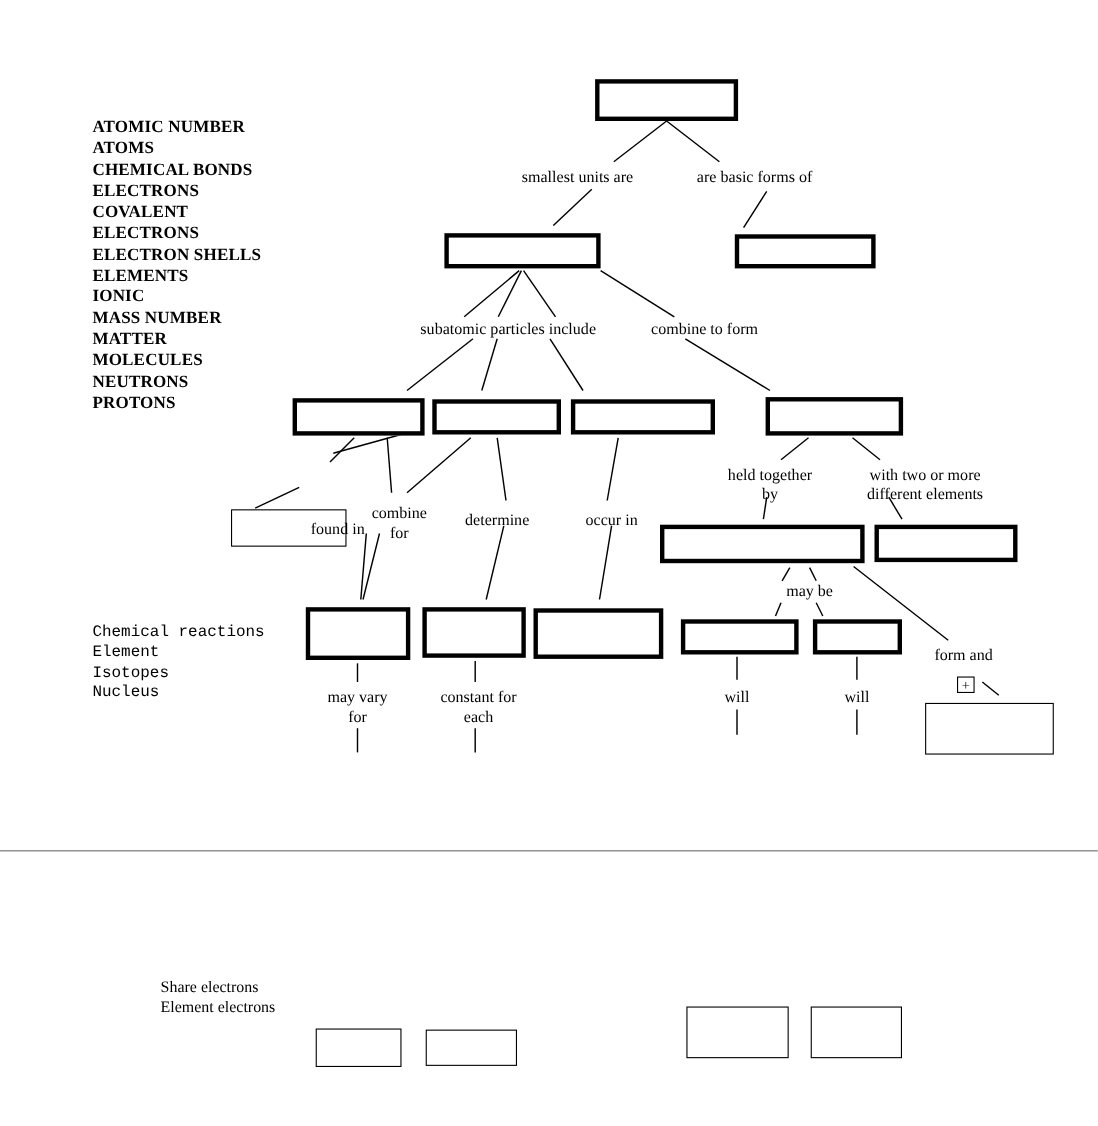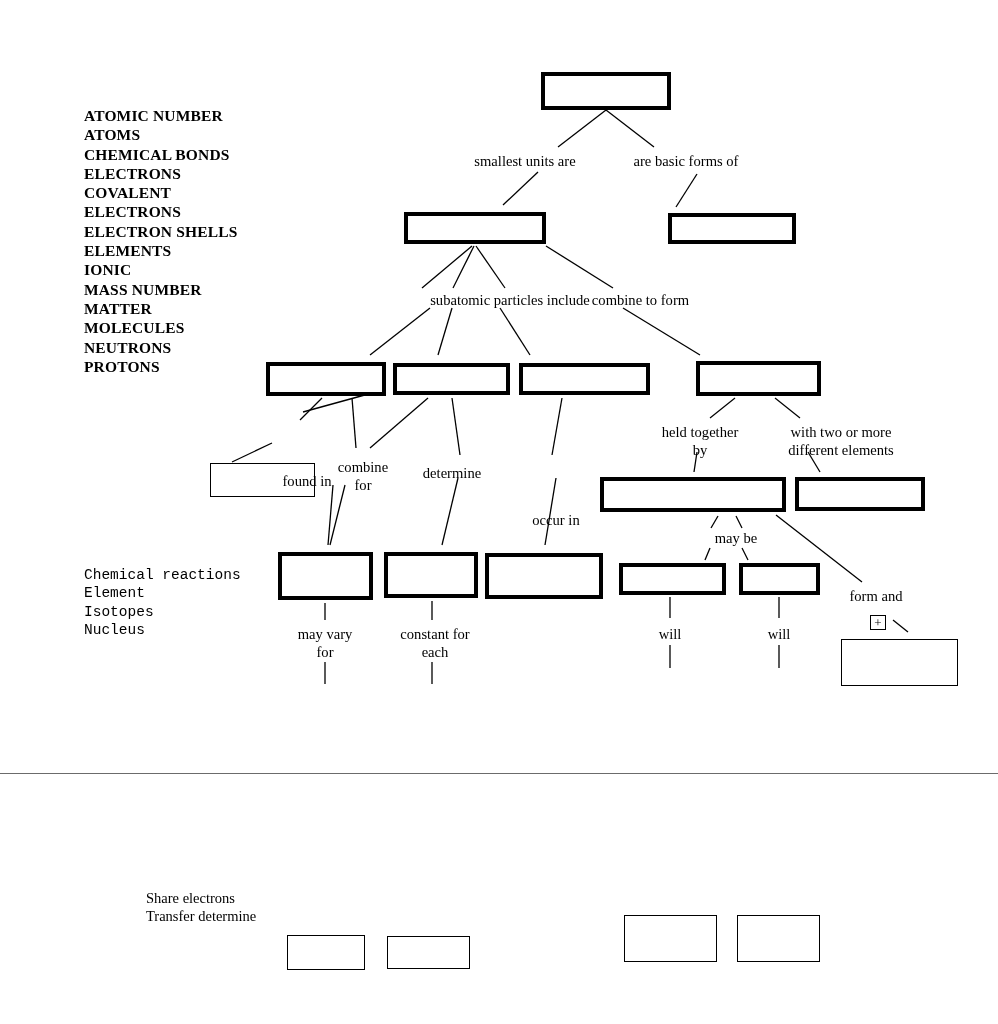--- a/index.html
+++ b/index.html
@@ -158,21 +158,21 @@
         <div>PROTONS</div>
       </div>
       <div class="wordbank plain" style="left: 84px; top: 566px; font-family: Liberation Mono, monospace;">
         <div>Chemical reactions</div>
         <div>Element</div>
         <div>Isotopes</div>
         <div>Nucleus</div>
       </div>
       <div class="wordbank plain" style="left: 99px; top: 889px; margin-left: 47px;">
         <div>Share electrons</div>
-        <div>Transfer determine</div>
+        <div>Element electrons</div>
       </div>
     </div>
 
   <div id="boxes">
       <div class="blank thick" style="left: 541px; top: 72px; width: 130px; height: 38px;"></div>
       <div class="blank thick" style="left: 404px; top: 212px; width: 142px; height: 32px;"></div>
       <div class="blank thick" style="left: 668px; top: 213px; width: 128px; height: 31px;"></div>
       <div class="blank thick" style="left: 266px; top: 362px; width: 120px; height: 34px;"></div>
       <div class="blank thick" style="left: 393px; top: 363px; width: 117px; height: 32px;"></div>
       <div class="blank thick" style="left: 519px; top: 363px; width: 131px; height: 32px;"></div>
@@ -188,31 +188,31 @@
       <div class="blank thin" style="left: 841px; top: 639px; width: 117px; height: 47px;"></div>
       <div class="blank thin" style="left: 287px; top: 935px; width: 78px; height: 35px;"></div>
       <div class="blank thin" style="left: 387px; top: 936px; width: 83px; height: 33px;"></div>
       <div class="blank thin" style="left: 624px; top: 915px; width: 93px; height: 47px;"></div>
       <div class="blank thin" style="left: 737px; top: 915px; width: 83px; height: 47px;"></div>
     </div>
 
   <div id="labels">
       <div class="conn" style="left: 466px; top: 153px; width: 118px;">smallest units are</div>
       <div class="conn" style="left: 628px; top: 153px; width: 116px;">are basic forms of</div>
-      <div class="conn" style="left: 375px; top: 292px; width: 174px; margin-left: 48px;">subatomic particles include</div>
+      <div class="conn" style="left: 375px; top: 292px; width: 174px;">subatomic particles include</div>
       <div class="conn" style="left: 590px; top: 292px; width: 101px;">combine to form</div>
       <div class="conn" style="left: 279px; top: 425px; width: 56px; margin-top: 48px;">found in</div>
       <div class="conn" style="left: 653px; top: 424px; width: 94px;">held together
 by</div>
       <div class="conn" style="left: 785px; top: 424px; width: 112px;">with two or more
 different elements</div>
       <div class="conn" style="left: 335px; top: 459px; width: 56px;">combine
 for</div>
       <div class="conn" style="left: 419px; top: 465px; width: 66px;">determine</div>
-      <div class="conn" style="left: 530px; top: 465px; width: 52px; margin-top: 47px;">occur in</div>
+      <div class="conn" style="left: 530px; top: 465px; width: 52px;">occur in</div>
       <div class="conn" style="left: 712px; top: 530px; width: 48px;">may be</div>
       <div class="conn" style="left: 845px; top: 588px; width: 62px;">form and</div>
       <div class="conn" style="left: 295px; top: 626px; width: 60px;">may vary
 for</div>
       <div class="conn" style="left: 396px; top: 626px; width: 78px;">constant for
 each</div>
       <div class="conn" style="left: 657px; top: 626px; width: 26px;">will</div>
       <div class="conn" style="left: 766px; top: 626px; width: 26px;">will</div>
     </div>
 

